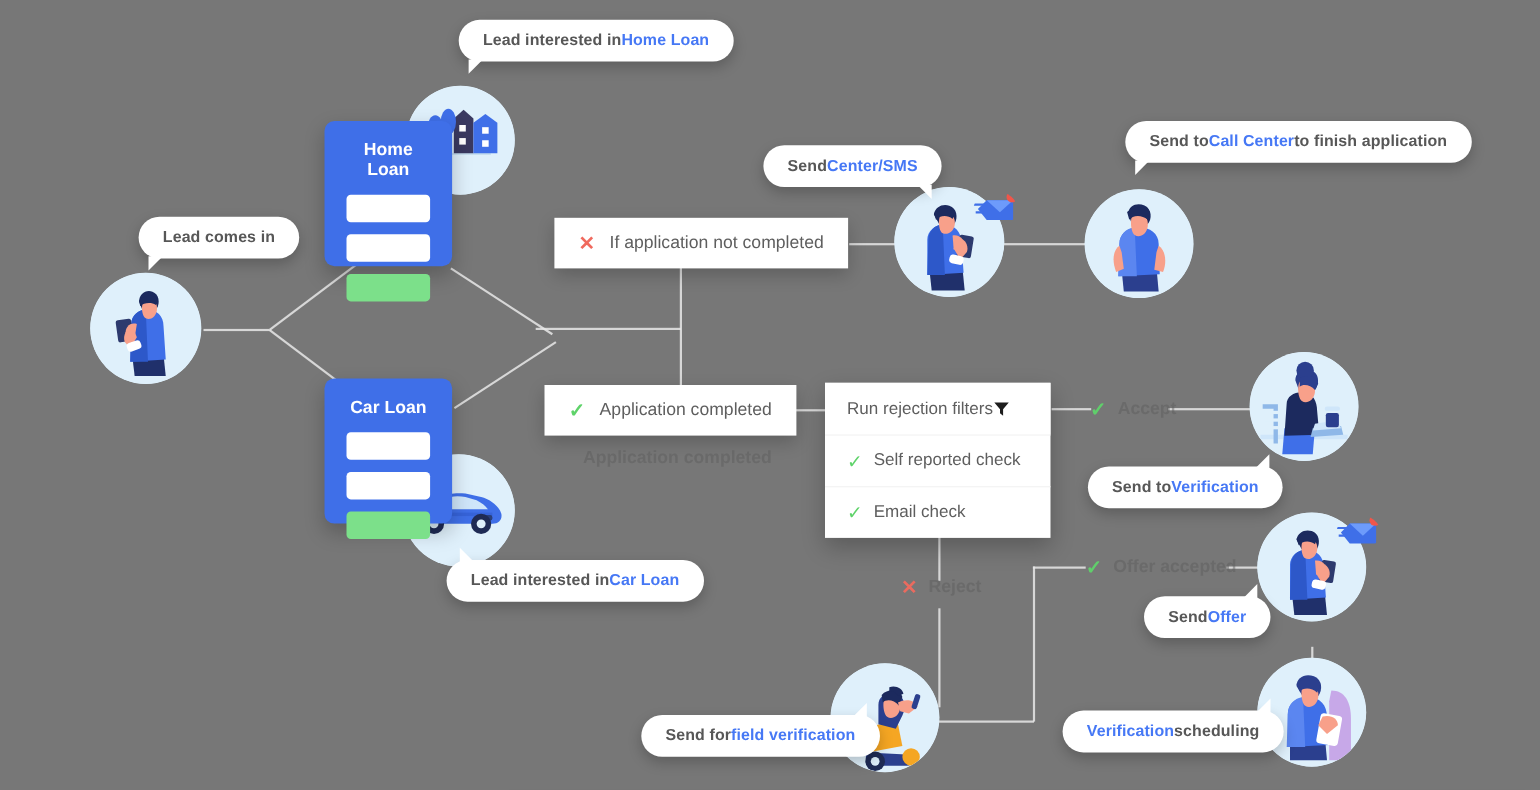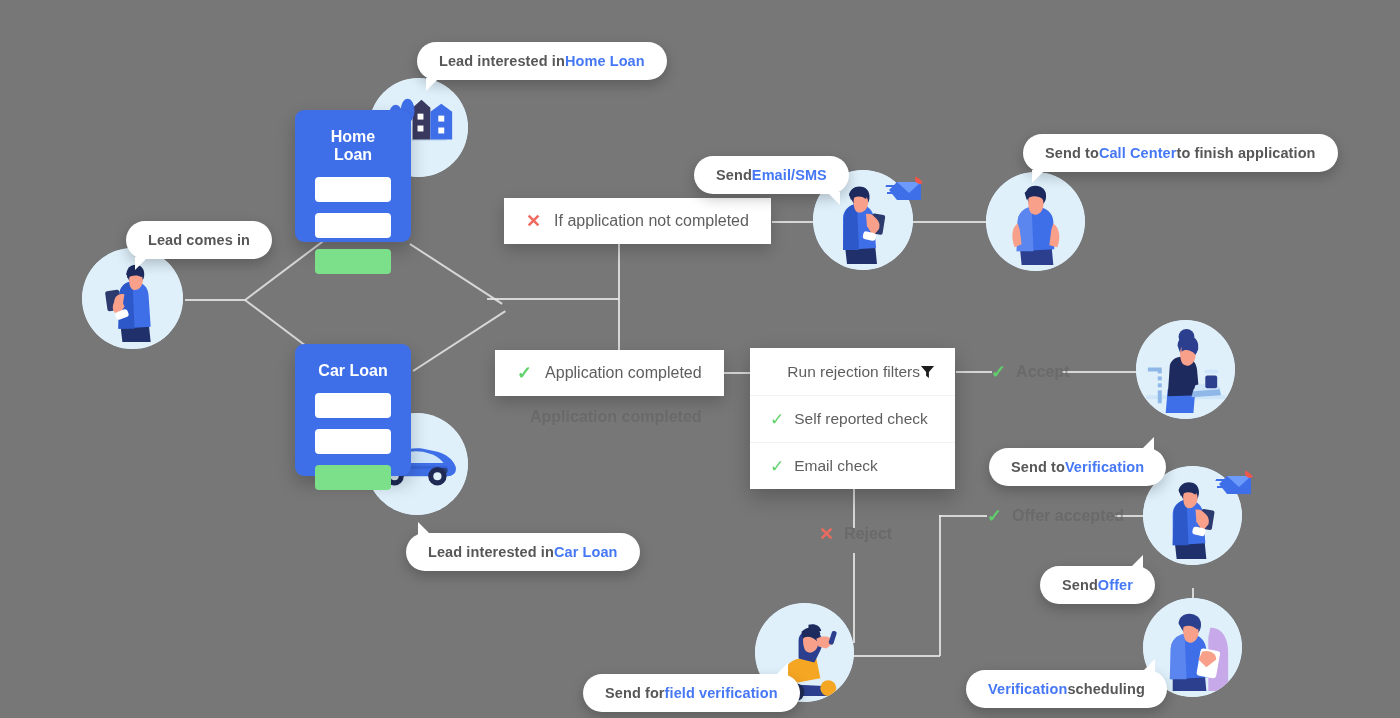--- a/index.html
+++ b/index.html
@@ -25,21 +25,20 @@
     border-radius:26px;
     box-shadow:0 5px 13px rgba(0,0,0,.22);
     display:flex;align-items:center;justify-content:center;
     padding:0 22px;
     height:38px;
     white-space:nowrap;
     color:#5a5a5a;
     font-size:14.5px;
     font-weight:bold;
     letter-spacing:.1px;
-    margin-top:24px;
   }
   .bubble .accent{color:#4678f5;}
   .bubble .plain{color:#575757;}
   .bubble::after{
     content:"";position:absolute;width:0;height:0;
   }
   
   .bubble.tail-bl::after{
     left:9px;bottom:-11px;
     border-left:13px solid #ffffff;
@@ -92,21 +91,21 @@
   .panel{
     position:absolute;background:#fff;
     box-shadow:0 8px 20px rgba(0,0,0,.24);
     width:205px;
   }
   .panel .prow{
     height:47px;display:flex;align-items:center;
     padding:0 20px;font-size:15.5px;color:#5e5e5e;
     white-space:nowrap;box-sizing:border-box;
   }
-  .panel .prow.head{font-weight:normal;justify-content:flex-end;background:#fff;}
+  .panel .prow.head{font-weight:normal;justify-content:flex-start;background:#fff;}
   .panel .prow.item{border-top:1px solid #f2f2f2;}
   .panel .prow .mark{color:#5fd36a;margin-right:10px;font-size:17px;}
   .funnel{width:15px;height:15px;display:inline-block;}
 
   
   .loancard{
     position:absolute;background:#3f6fe8;border-radius:9px;
     box-shadow:0 8px 18px rgba(0,0,0,.22);
     padding:14px 20px 18px;box-sizing:border-box;
   }
@@ -394,21 +393,21 @@
       <span class="plain"></span>
   </div>
 
   <div class="bubble tail-bl" style="left:126px;top:197px;">
     <span class="plain">Lead comes in</span>
       <span class="accent"></span>
   </div>
 
   <div class="bubble tail-br" style="left:694px;top:132px;">
     <span class="plain">Send  </span>
-      <span class="accent">Email/SMS</span>
+      <span class="accent">Center/SMS</span>
   </div>
 
   <div class="bubble tail-bl" style="left:1023px;top:110px;">
     <span class="plain">Send to  </span>
       <span class="accent">Call Center</span>
       <span class="plain"> to finish application</span>
   </div>
 
   <div class="bubble tail-tl" style="left:406px;top:509px;">
     <span class="plain">Lead interested in </span>

